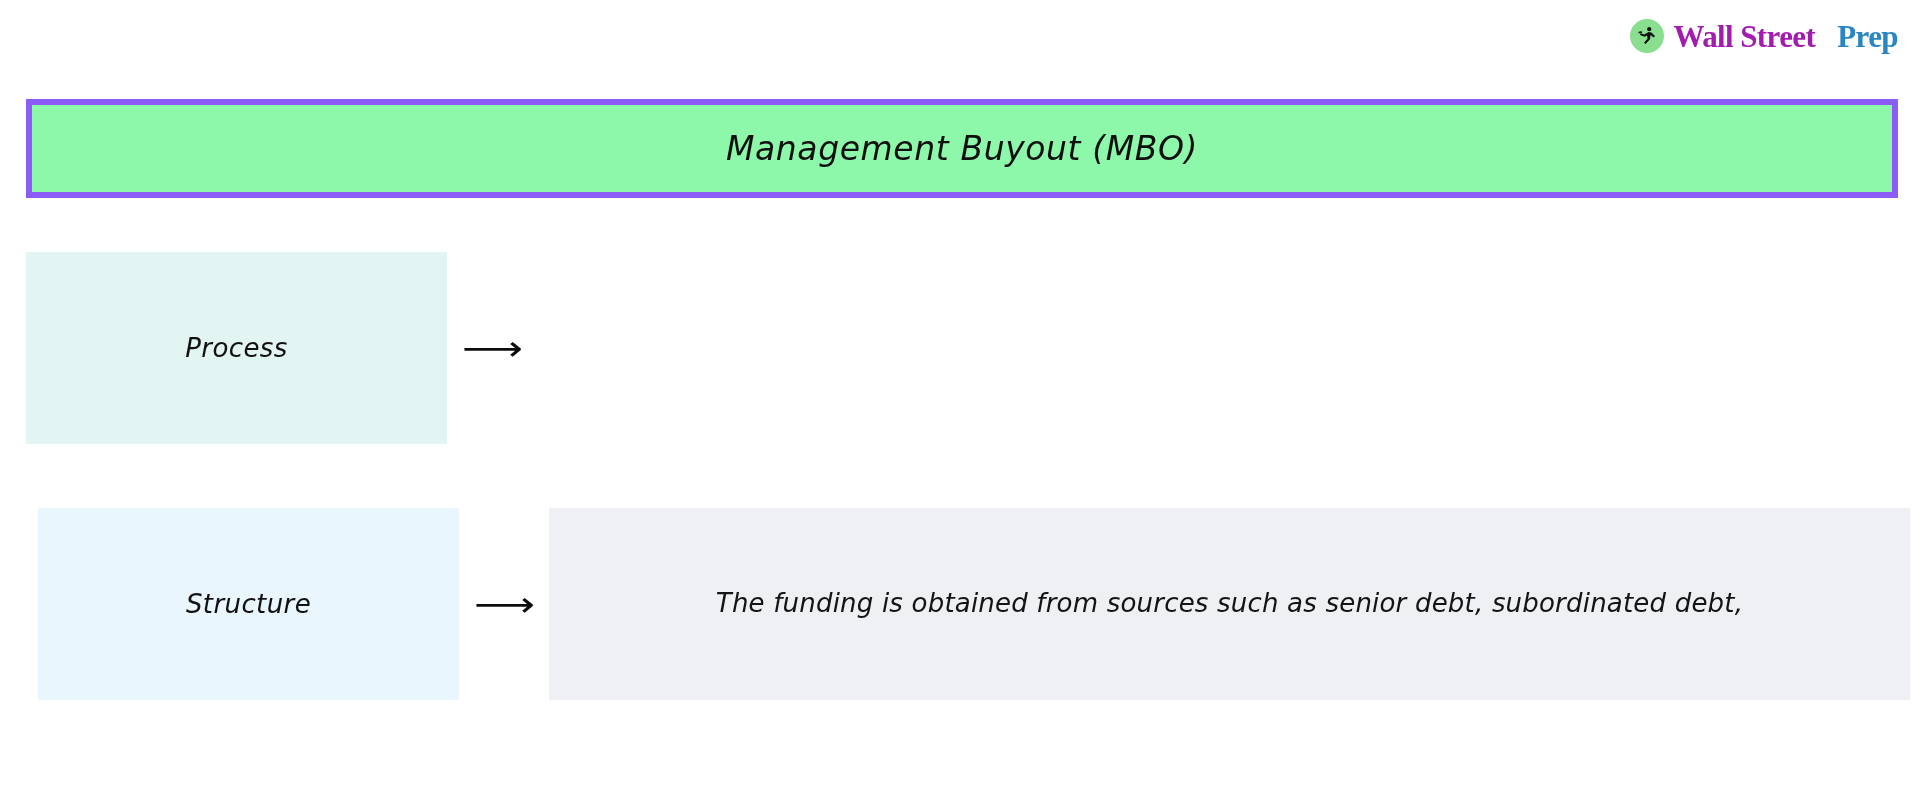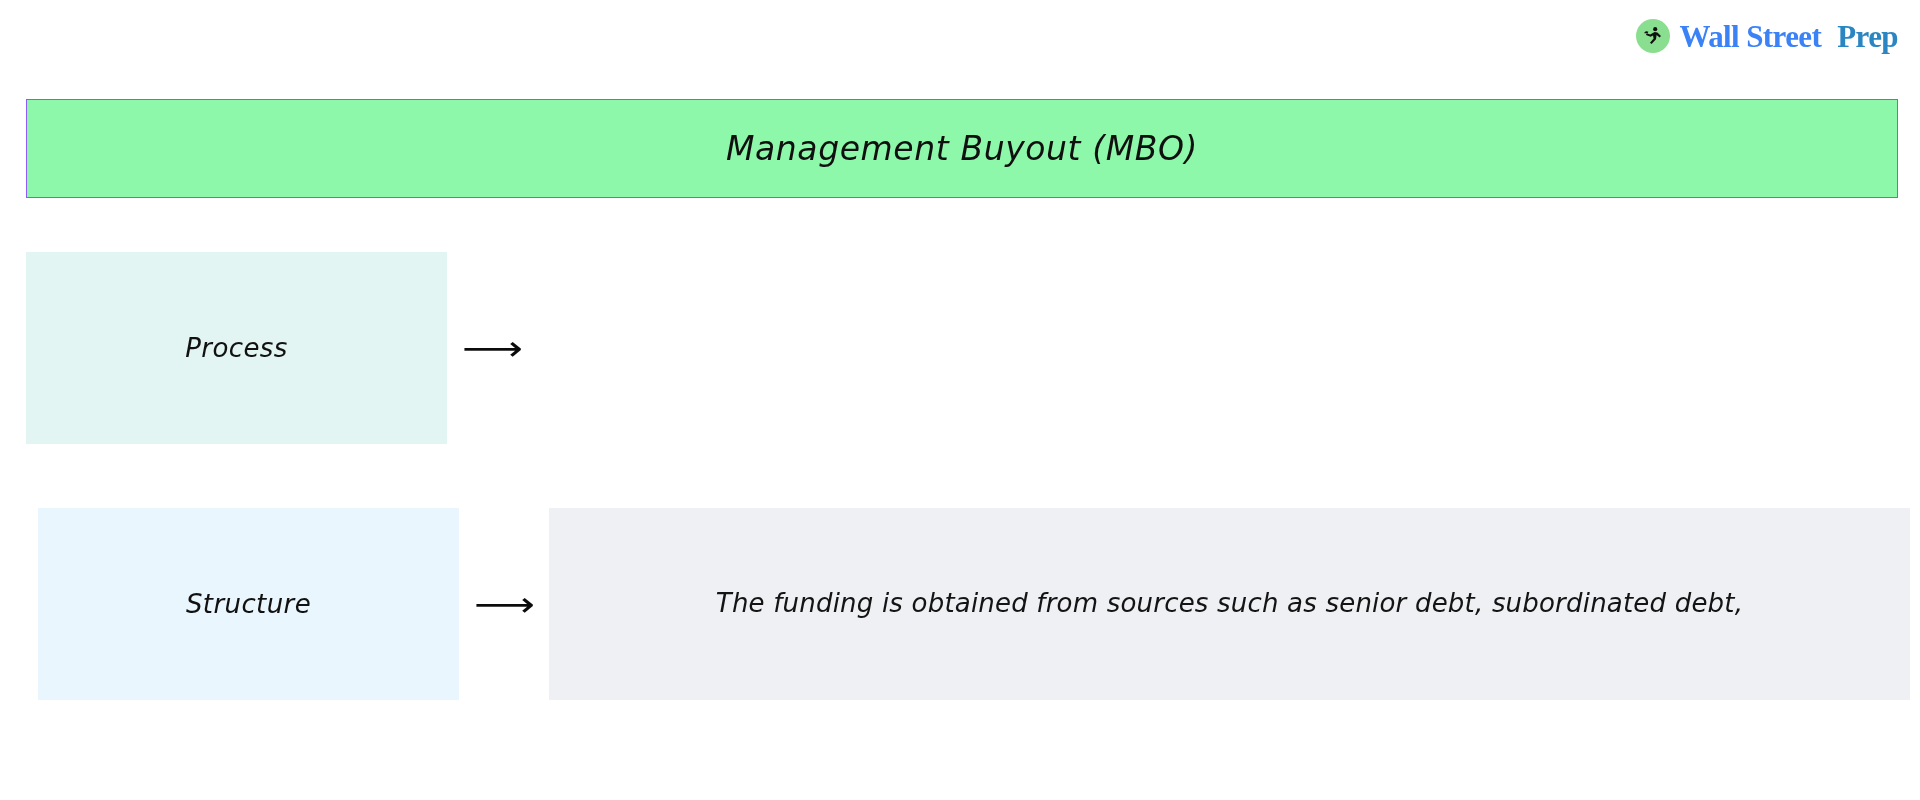--- a/index.html
+++ b/index.html
@@ -37,32 +37,32 @@
   }
   .logo-mark svg { display: block; }
   .logo-text {
     font-family: "Liberation Serif", "DejaVu Serif", serif;
     font-weight: bold;
     font-size: 31px;
     letter-spacing: -0.6px;
     line-height: 1;
     white-space: nowrap;
   }
-  .logo-text .w1 { color: #3b82f6; }
-  .logo-text .w2 { color: #2a86c2; margin-left: 16px; }
+  .logo-text .w1 { color: #a21caf; }
+  .logo-text .w2 { color: #2a86c2; margin-left: 22px; }
 
   
   .banner {
     position: absolute;
     left: 26px;
     top: 99px;
     width: 1872px;
     height: 99px;
     background: #8df8a9;
-    border: 1px solid #8b5cf6;
+    border: 6px solid #8b5cf6;
     box-sizing: border-box;
     display: flex;
     align-items: center;
     justify-content: center;
   }
   .banner-title {
     font-family: "DejaVu Sans", sans-serif;
     font-style: italic;
     font-size: 33px;
     color: #101010;

